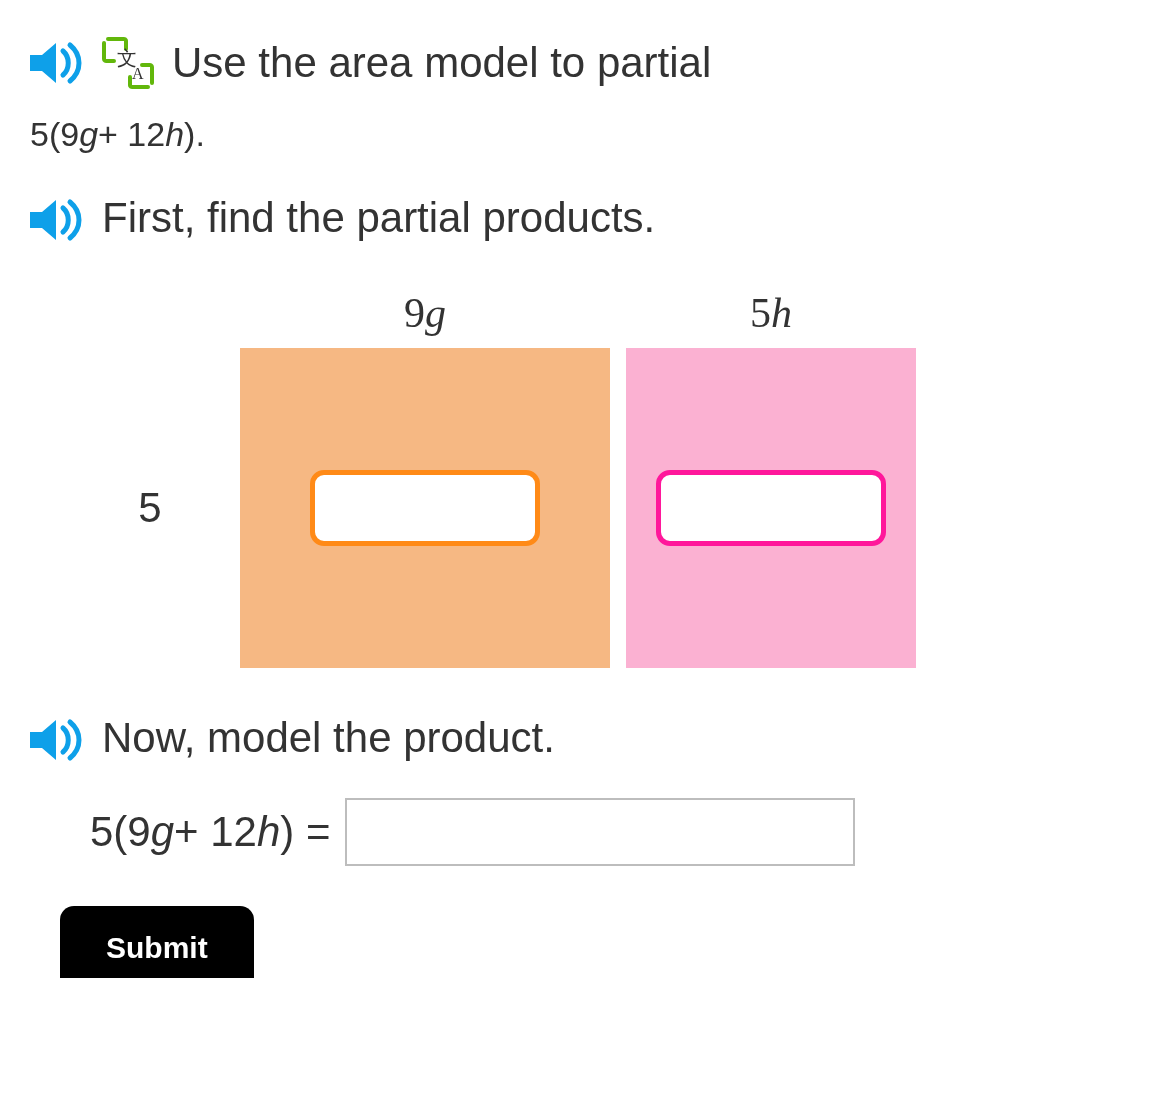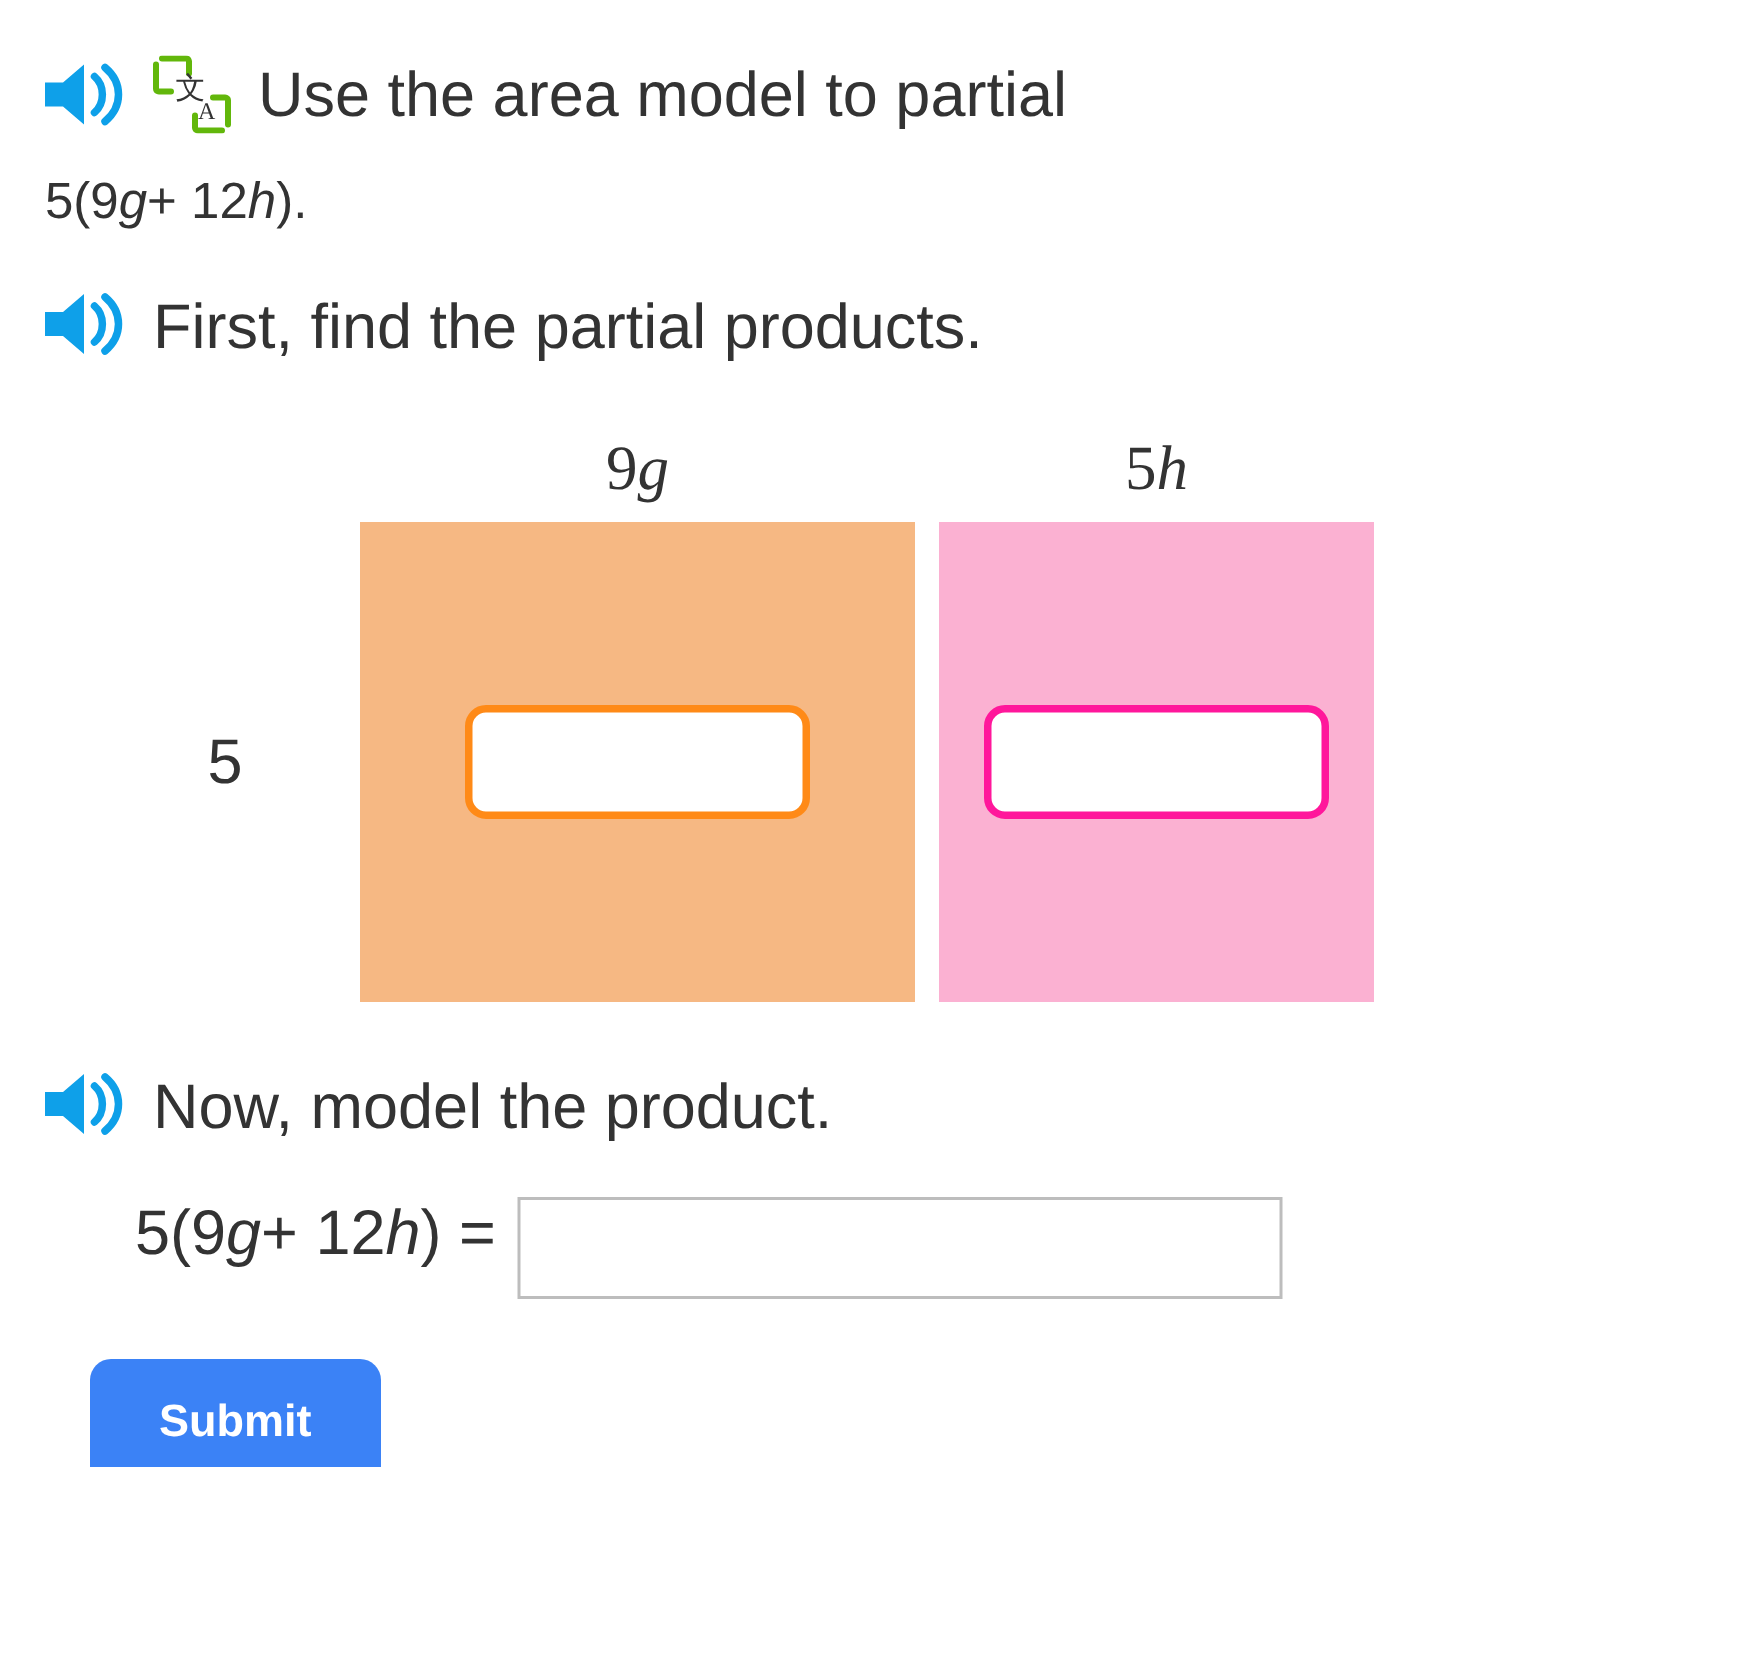--- a/index.html
+++ b/index.html
@@ -46,21 +46,21 @@
   }
   .translate-icon svg{width:52px;height:52px;}
   .math-ital{font-style:italic;}
   .question-text{font-size:42px;}
   .sub-expr{
     font-size:34px;
     margin:-8px 0 40px 0;
   }
   .instruction{
     display:flex;
-    align-items:flex-start;
+    align-items:flex-end;
     gap:18px;
     font-size:42px;
     margin:18px 0 36px 0;
   }
   
   .area-model{
     display:grid;
     grid-template-columns:180px 370px 16px 290px;
     grid-template-rows:70px 320px;
     align-items:center;
@@ -101,40 +101,40 @@
     outline:none;
   }
   .am-input-orange{
     border:5px solid #ff8a17;
   }
   .am-input-pink{
     border:5px solid #ff179b;
   }
   .result-line{
     display:flex;
-    align-items:flex-start;
+    align-items:center;
     gap:14px;
     font-size:42px;
     margin:22px 0 40px 60px;
   }
   .result-input{
     width:510px;
     height:68px;
     border:2px solid #bdbdbd;
     background:#ffffff;
     box-sizing:border-box;
     font-size:34px;
     font-family:inherit;
     padding:0 14px;
     outline:none;
   }
   .submit-btn{
     margin-left:30px;
     padding:20px 46px 8px;
-    background:#3b82f6;
+    background:#000000;
     border:none;
     border-radius:14px 14px 0 0;
     color:#ffffff;
     font-size:30px;
     font-family:inherit;
     font-weight:bold;
     cursor:pointer;
     height:44px;
     box-sizing:content-box;
     line-height:0;

